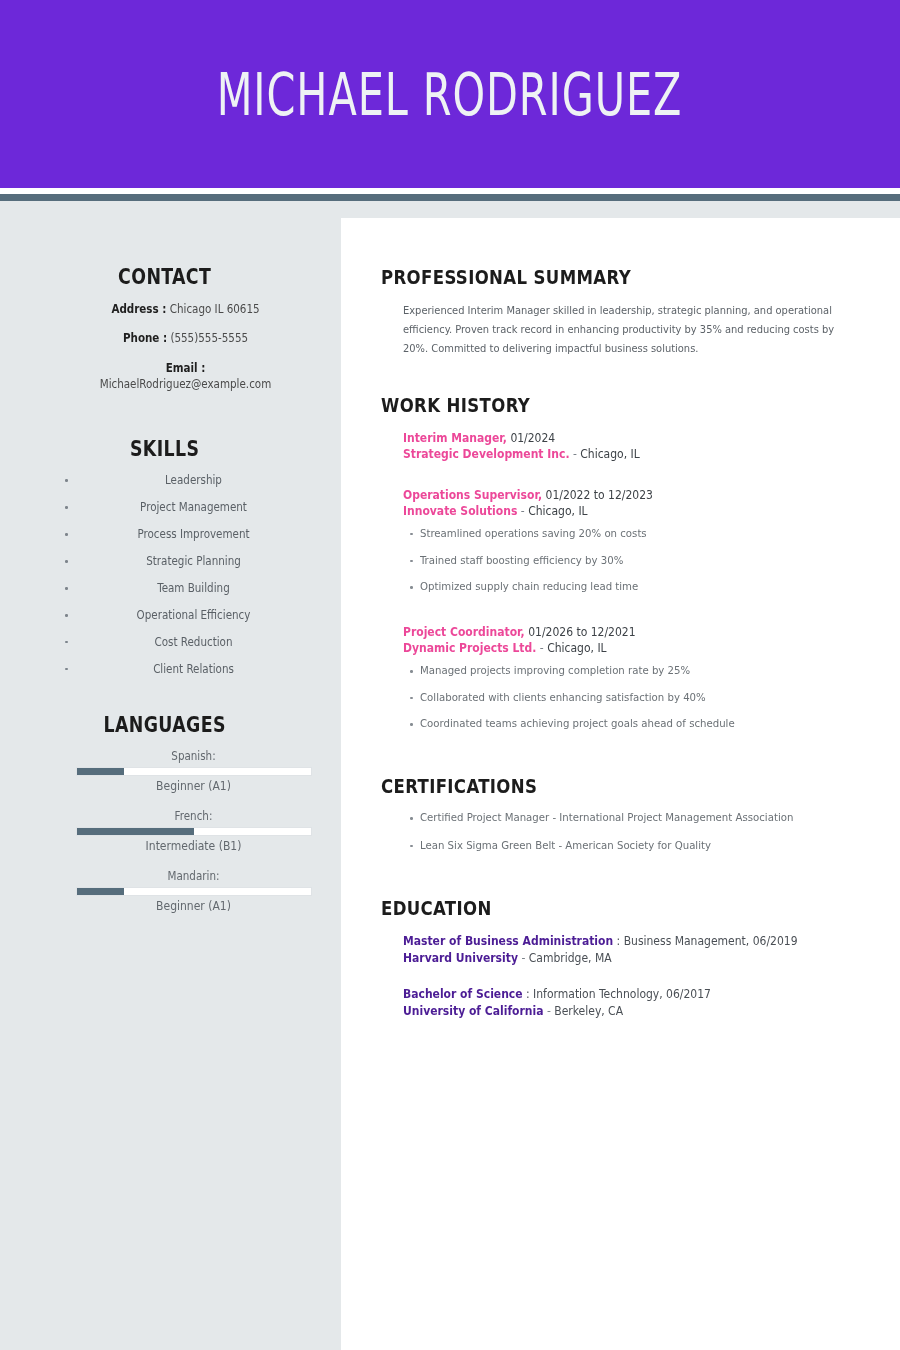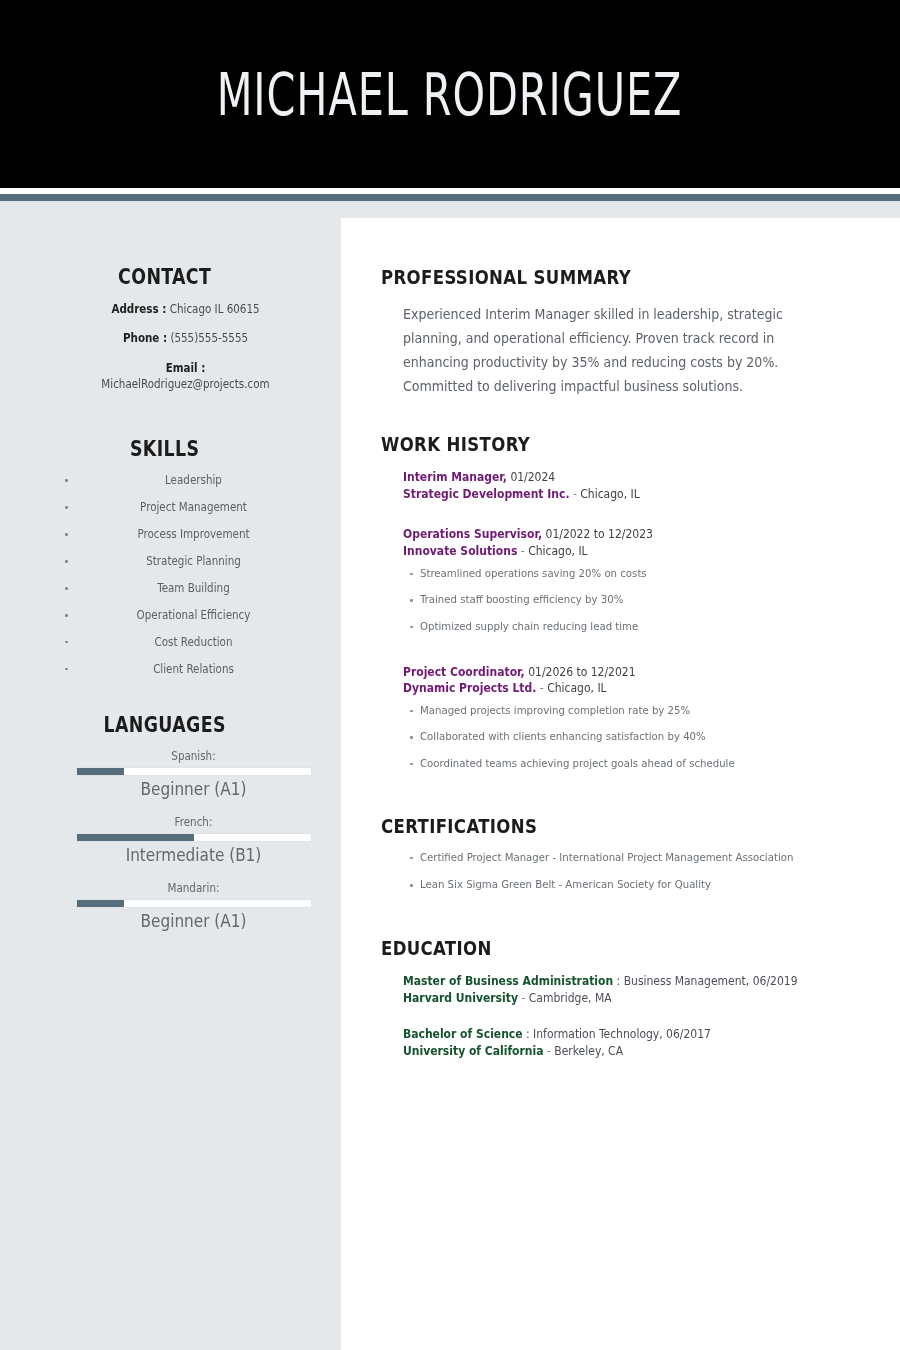--- a/index.html
+++ b/index.html
@@ -20,21 +20,21 @@
     height: 1350px;
     background: #ffffff;
   }
 
   
   .header-band {
     position: absolute;
     top: 0; left: 0;
     width: 900px;
     height: 188px;
-    background: #000000;
+    background: #6d28d9;
     display: flex;
     align-items: center;
     justify-content: center;
   }
   .header-name {
     color: #eef2f4;
     font-family: "DejaVu Sans Condensed", "Liberation Sans Narrow", "Liberation Sans", sans-serif;
     font-size: 59px;
     font-weight: 400;
     letter-spacing: 1.2px;
@@ -154,43 +154,43 @@
     background: #ffffff;
     border: 1px solid #dfe3e6;
     box-sizing: border-box;
     margin-bottom: 3px;
   }
   .lang-fill {
     height: 100%;
     background: #566d7c;
   }
   .lang-level {
-    font-size: 17px;
+    font-size: 12px;
     color: #62686e;
     font-family: "DejaVu Sans Condensed", "Liberation Sans", sans-serif;
   }
 
   
   .summary-text {
     margin: 7px 0 0 22px;
-    font-size: 14px;
+    font-size: 11px;
     line-height: 1.72;
     color: #5c6268;
     font-family: "DejaVu Sans Condensed", "Liberation Sans", sans-serif;
     max-width: 440px;
   }
 
   .job { margin: 0 0 0 22px; }
   .job-line1, .job-line2 {
     font-size: 12px;
     color: #3d4247;
     line-height: 1.38;
     font-family: "DejaVu Sans Condensed", "Liberation Sans", sans-serif;
   }
-  .job-line1 b, .job-line2 b { color: #701a75; font-weight: 700; }
+  .job-line1 b, .job-line2 b { color: #ec4899; font-weight: 700; }
   .job-line2 { margin-bottom: 7px; }
   .job-sep { color: #7b8289; }
 
   ul.job-bullets {
     margin: 0;
     padding: 0 0 0 17px;
     list-style: none;
   }
   ul.job-bullets li {
     position: relative;
@@ -237,21 +237,21 @@
     border-radius: 50%;
   }
 
   .edu { margin: 0 0 0 22px; }
   .edu-line1, .edu-line2 {
     font-size: 12px;
     color: #4a4f55;
     line-height: 1.42;
     font-family: "DejaVu Sans Condensed", "Liberation Sans", sans-serif;
   }
-  .edu-line1 b, .edu-line2 b { color: #14532d; font-weight: 700; }
+  .edu-line1 b, .edu-line2 b { color: #4c1d95; font-weight: 700; }
   .edu-space { height: 19px; }
 
   .sec-block-gap-sum { height: 34px; }
   .sec-block-gap-work { height: 30px; }
   .sec-block-gap-cert { height: 30px; }
 </style>
 </head>
 <body>
 
 <div class="page">
@@ -270,21 +270,21 @@
       <div class="contact-row">
         <b>Address :</b>
         <span>Chicago IL 60615</span>
       </div>
       <div class="contact-row">
         <b>Phone :</b>
         <span>(555)555-5555</span>
       </div>
       <div class="contact-row">
         <b>Email :</b>
-        <span class="contact-val-block">MichaelRodriguez@projects.com</span>
+        <span class="contact-val-block">MichaelRodriguez@example.com</span>
       </div>
     </div>
 
     <div class="gap-lg"></div>
 
     <h2 class="sec-h">SKILLS</h2>
     <ul class="bullets">
       <li>Leadership</li>
       <li>Project Management</li>
       <li>Process Improvement</li>

